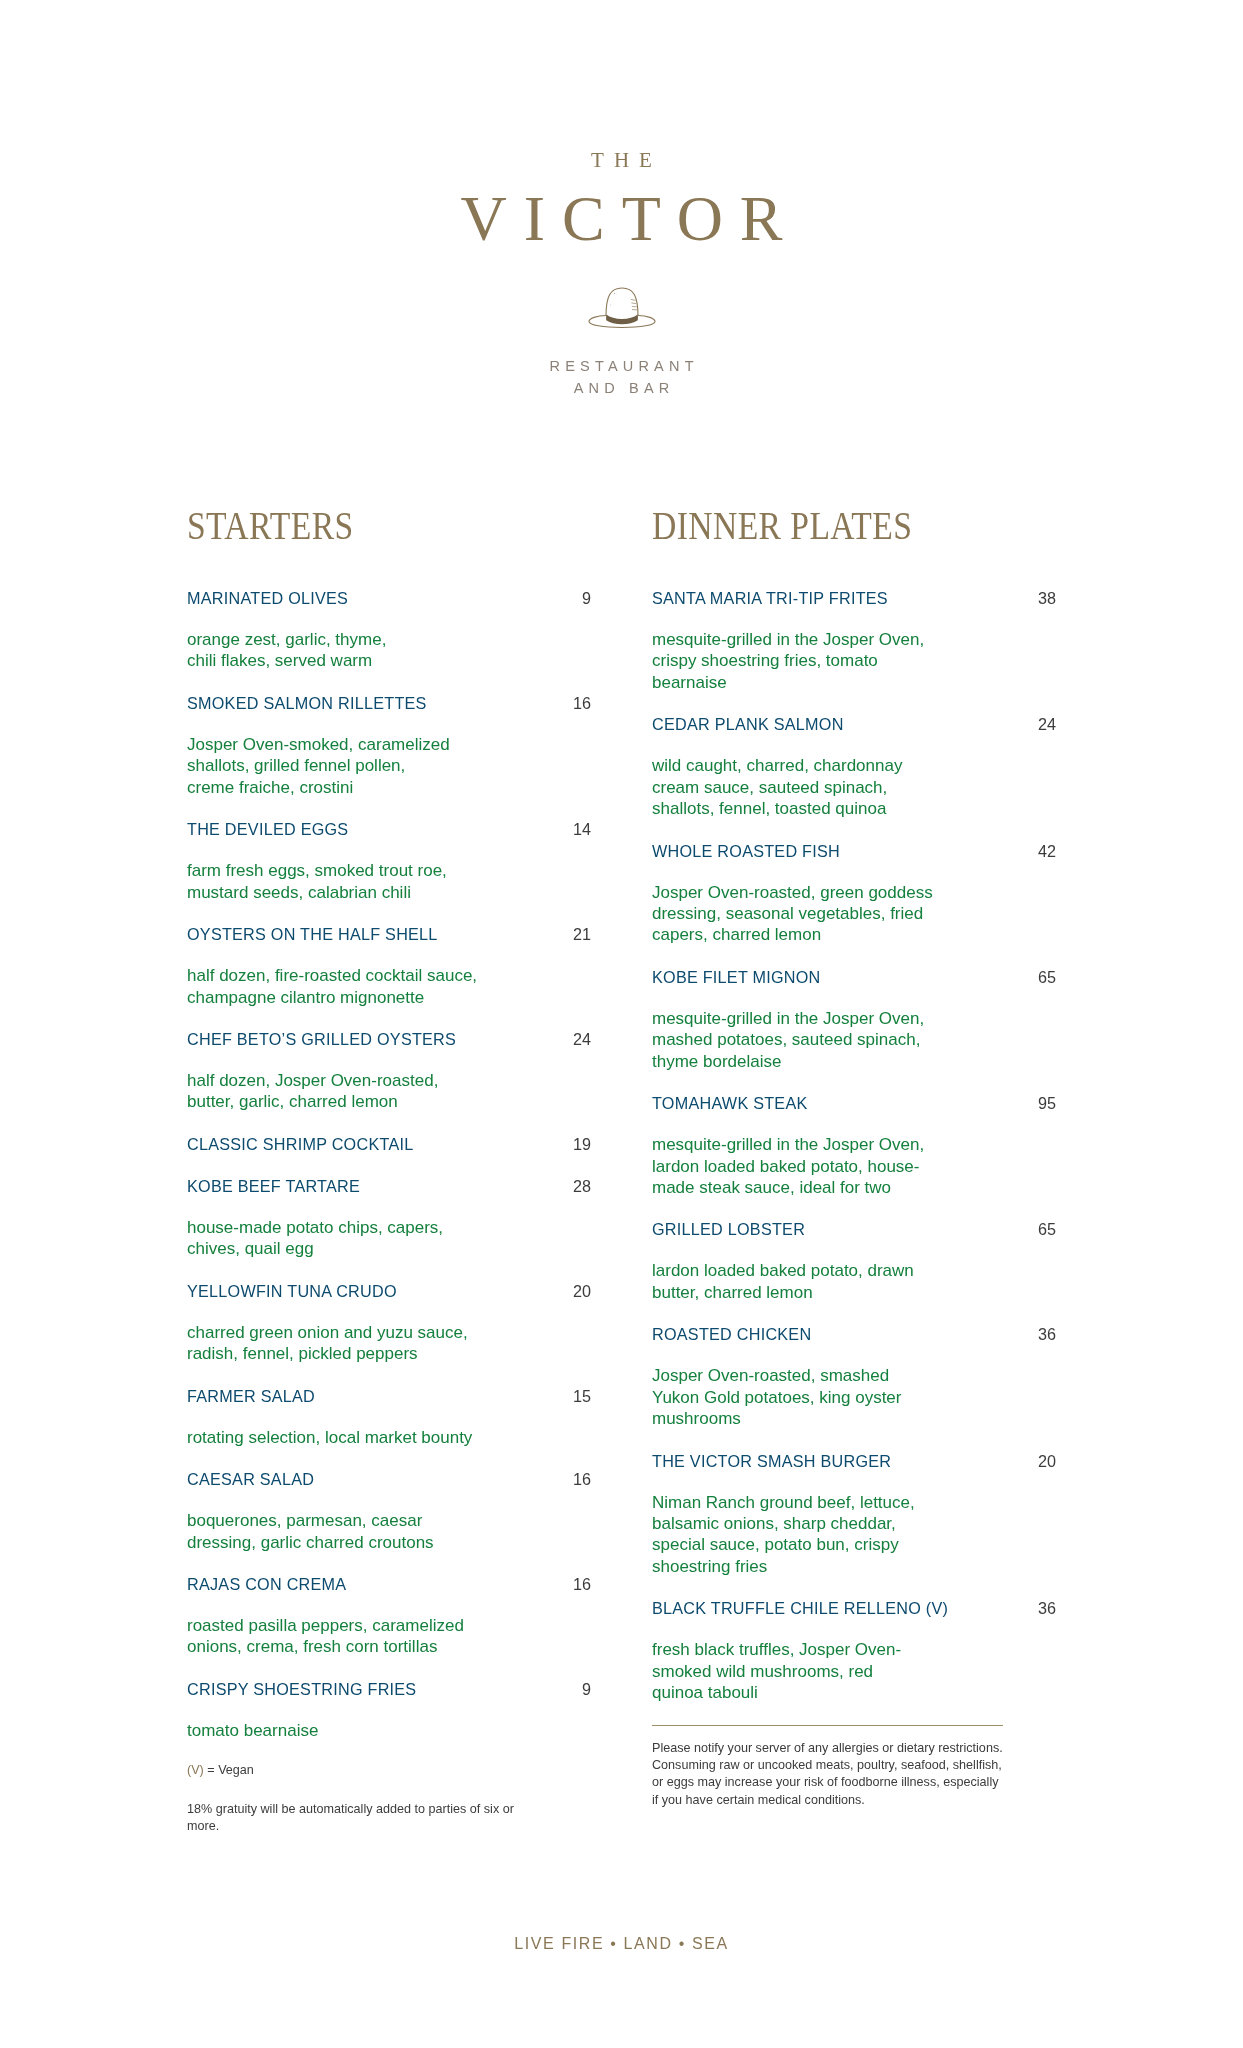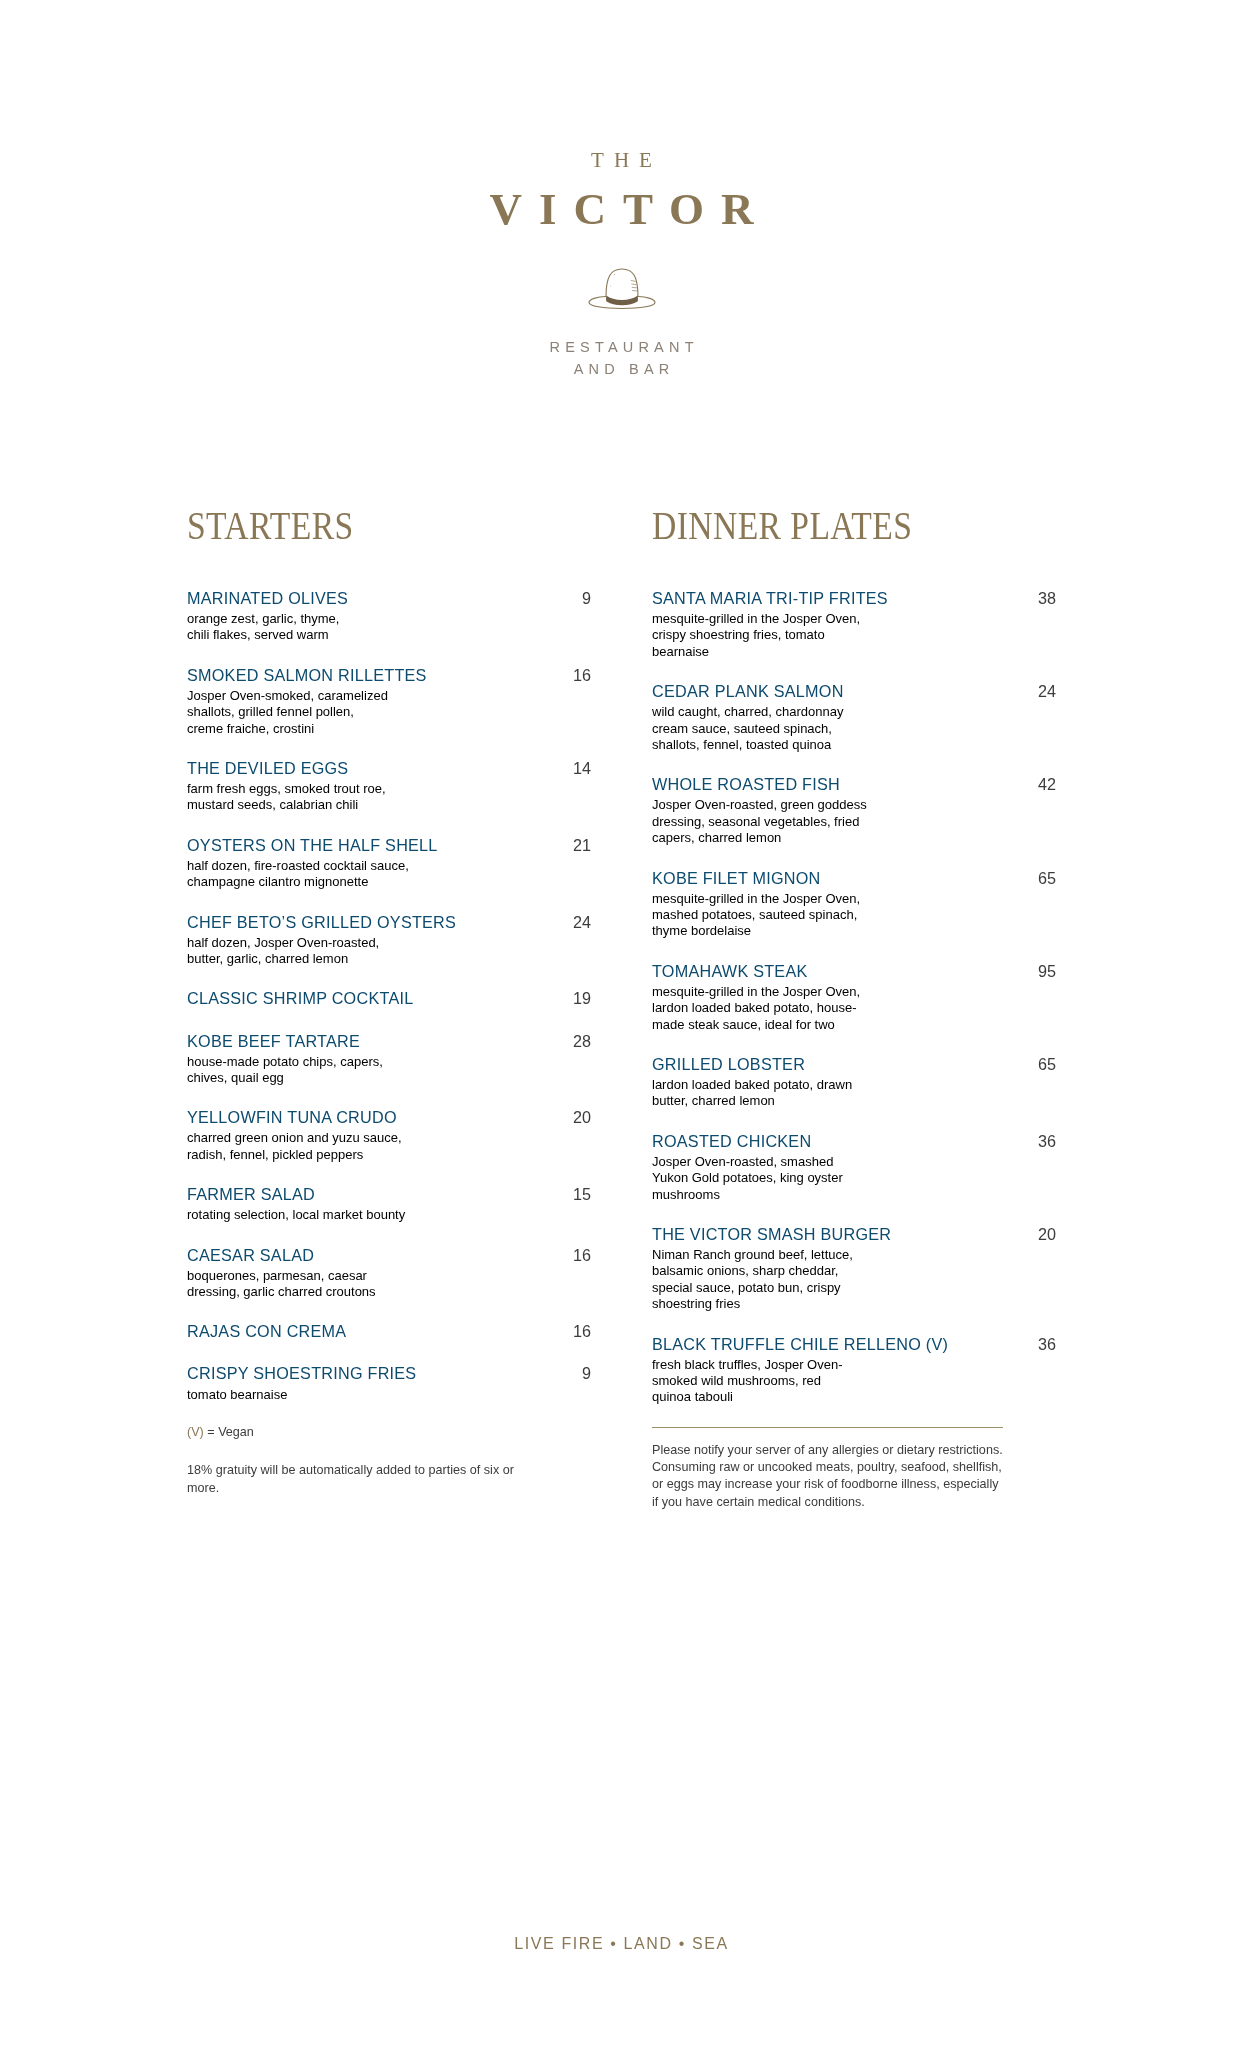--- a/index.html
+++ b/index.html
@@ -26,26 +26,26 @@
     font-family: "Liberation Serif", serif;
     font-size: 21px;
     letter-spacing: 10px;
     color: #8a7756;
     text-indent: 10px;
     line-height: 1;
     margin-bottom: 16px;
   }
   .brand-name {
     font-family: "Liberation Serif", serif;
-    font-size: 45px;
+    font-size: 64px;
     letter-spacing: 17px;
     text-indent: 17px;
     color: #8a7756;
     line-height: 1;
-    font-weight: 700;
+    font-weight: 400;
   }
   .hat-wrap {
     margin-top: 26px;
     height: 52px;
     display: flex;
     justify-content: center;
     align-items: flex-end;
   }
   .brand-sub {
     margin-top: 26px;
@@ -97,24 +97,24 @@
     line-height: 1.3;
     padding-right: 12px;
   }
   .item-price {
     font-size: 16.2px;
     color: #3c3c3c;
     flex: none;
     line-height: 1.3;
   }
   .item-desc {
-    font-size: 13px;
-    color: #000000;
+    font-size: 17px;
+    color: #15803d;
     line-height: 1.26;
-    margin-top: 2px;
+    margin-top: 20px;
     max-width: 330px;
   }
   .col.right .item-desc { max-width: 300px; }
   .col.right .item-name { padding-right: 18px; }
 
   
   .footnotes { margin-top: 20px; }
   .note {
     font-size: 12.6px;
     line-height: 1.38;
@@ -261,20 +261,22 @@
             <div class="item-price">16</div>
           </div>
           <div class="item-desc" style="white-space: pre-line;">boquerones, parmesan, caesar
 dressing, garlic charred croutons</div>
         </div>
         <div class="item">
           <div class="item-head">
             <div class="item-name">RAJAS CON CREMA</div>
             <div class="item-price">16</div>
           </div>
+          <div class="item-desc" style="white-space: pre-line;">roasted pasilla peppers, caramelized
+onions, crema, fresh corn tortillas</div>
         </div>
         <div class="item">
           <div class="item-head">
             <div class="item-name">CRISPY SHOESTRING FRIES</div>
             <div class="item-price">9</div>
           </div>
           <div class="item-desc" style="white-space: pre-line;">tomato bearnaise</div>
         </div>
       </div>
 

